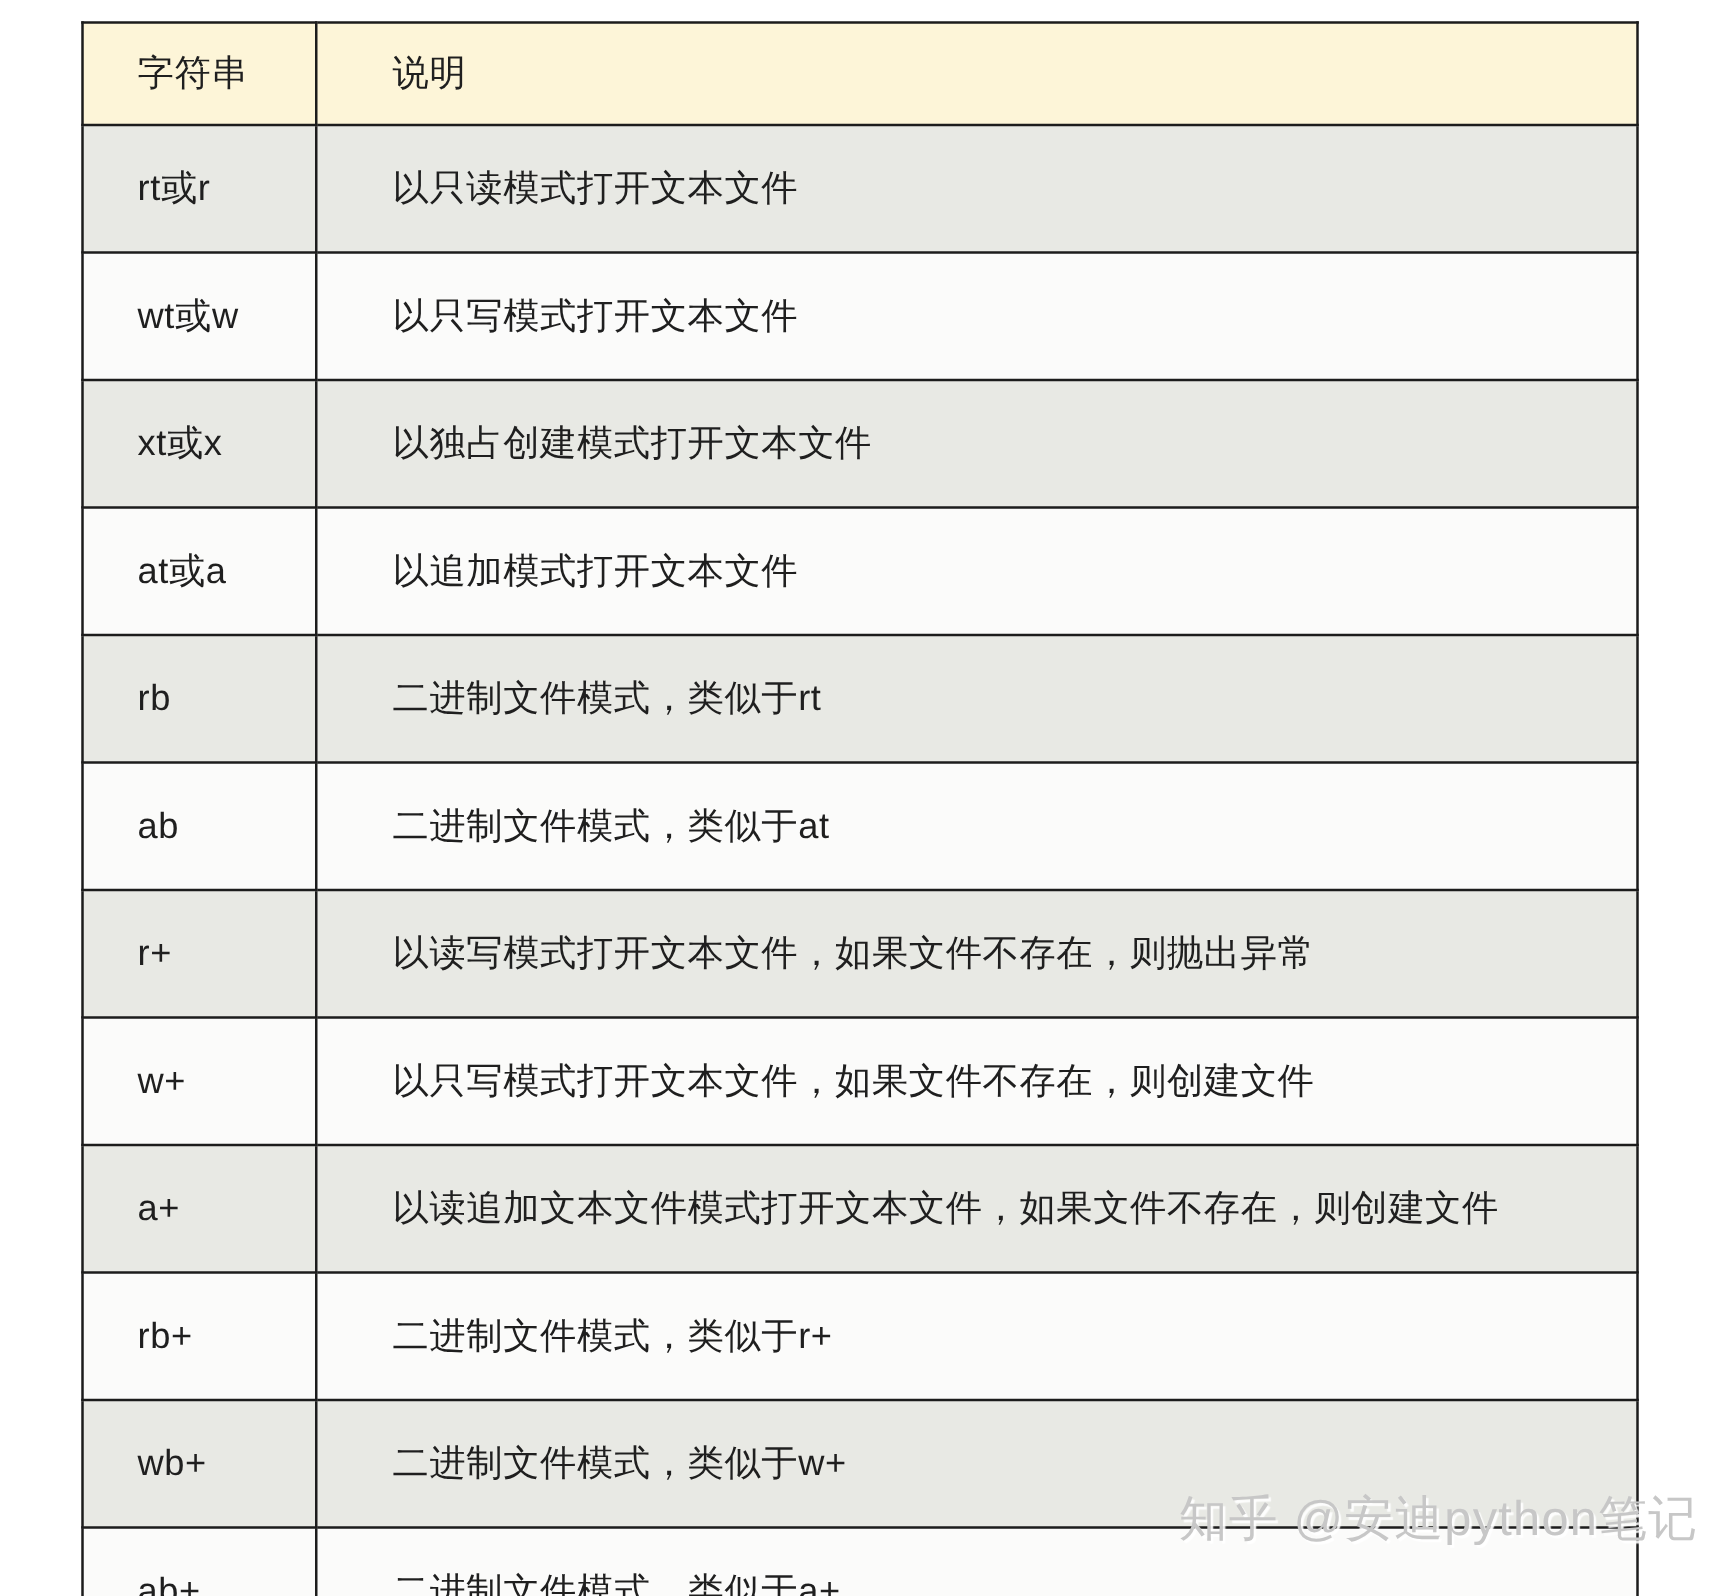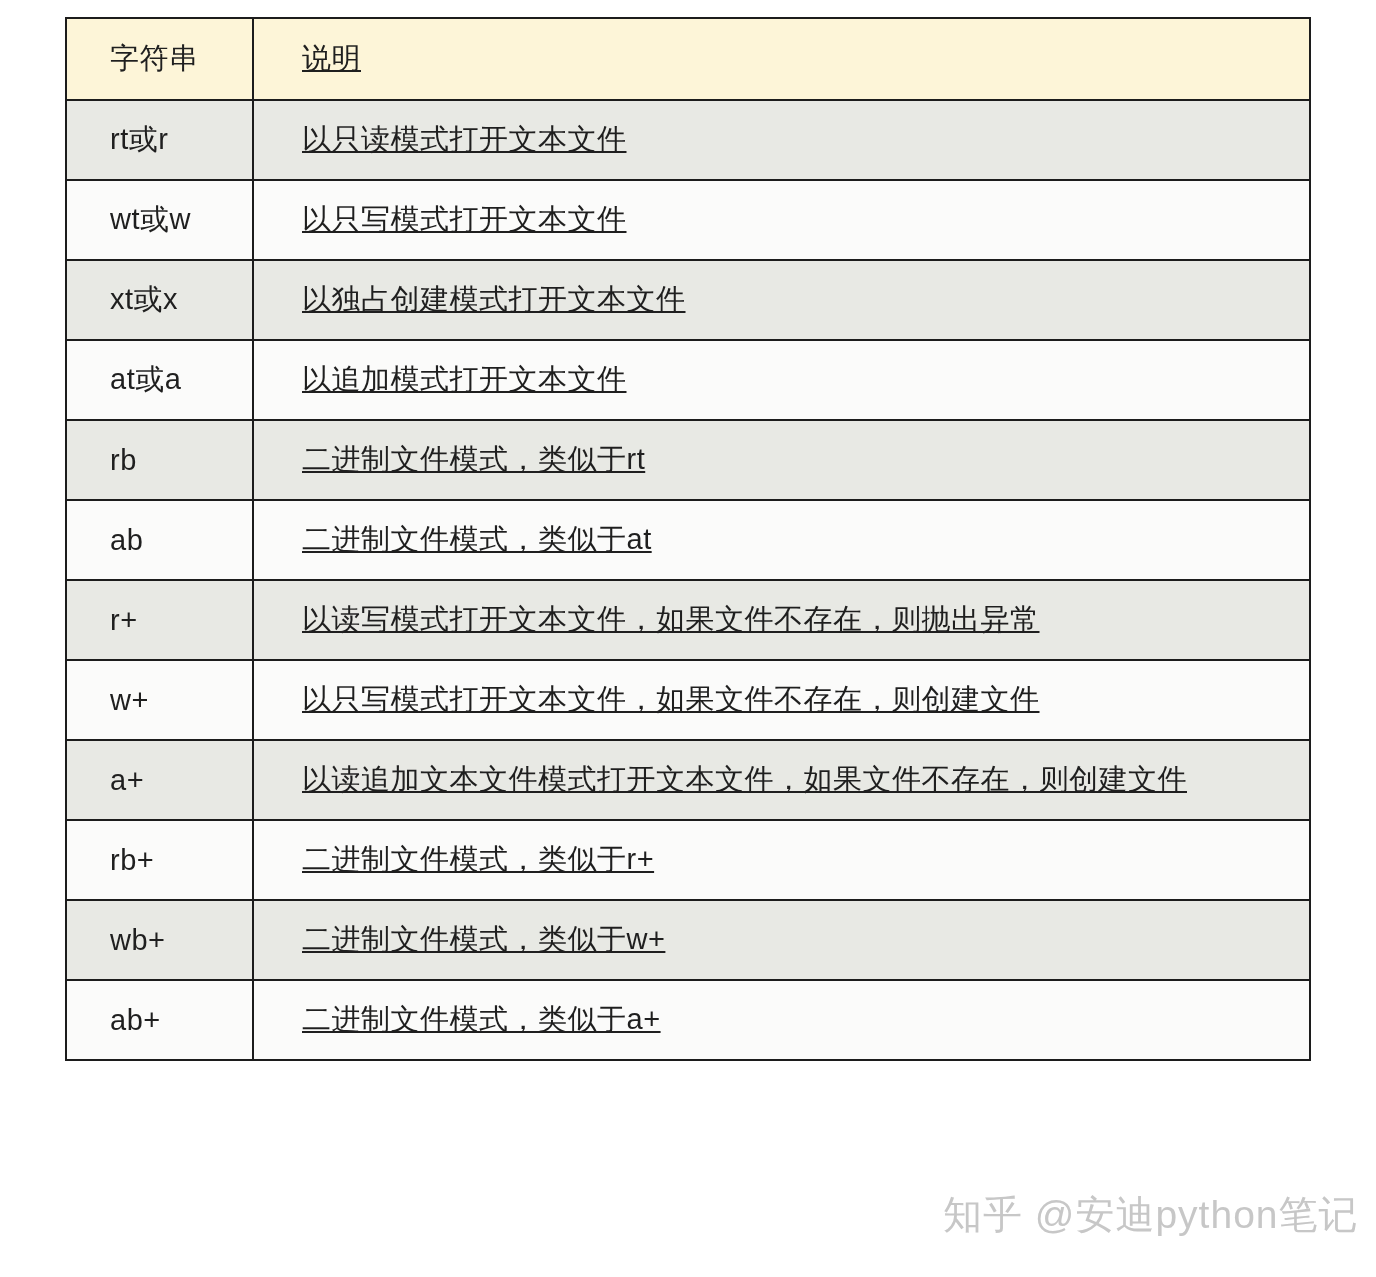--- a/index.html
+++ b/index.html
@@ -23,30 +23,30 @@
     border-radius: 25px;
   }
   .mode-table th,
   .mode-table td {
     border: 2px solid #1c1c1c;
     font-size: 29px;
     font-weight: 400;
     text-align: left;
     vertical-align: middle;
     padding: 0;
-    height: 80px;
+    height: 102px;
     box-sizing: border-box;
     letter-spacing: 0.5px;
   }
   .mode-table th { background: #fdf5d8; height: 82px; }
   .col-mode { width: 187px; }
   .mode-table th:first-child,
   .mode-table td:first-child { padding-left: 43px; }
   .mode-table th:last-child,
-  .mode-table td:last-child { padding-left: 48px; text-decoration: underline; }
+  .mode-table td:last-child { padding-left: 60px; }
   .mode-table tbody tr:nth-child(odd) td { background: #e8e9e4; }
   .mode-table tbody tr:nth-child(even) td { background: #fbfbfa; }
   .watermark {
     position: absolute;
     left: 943px;
     top: 1188px;
     width: 460px;
     font-size: 39px;
     color: #c7c7c7;
     text-shadow: 2px 2px 1px rgba(255,255,255,0.95);

